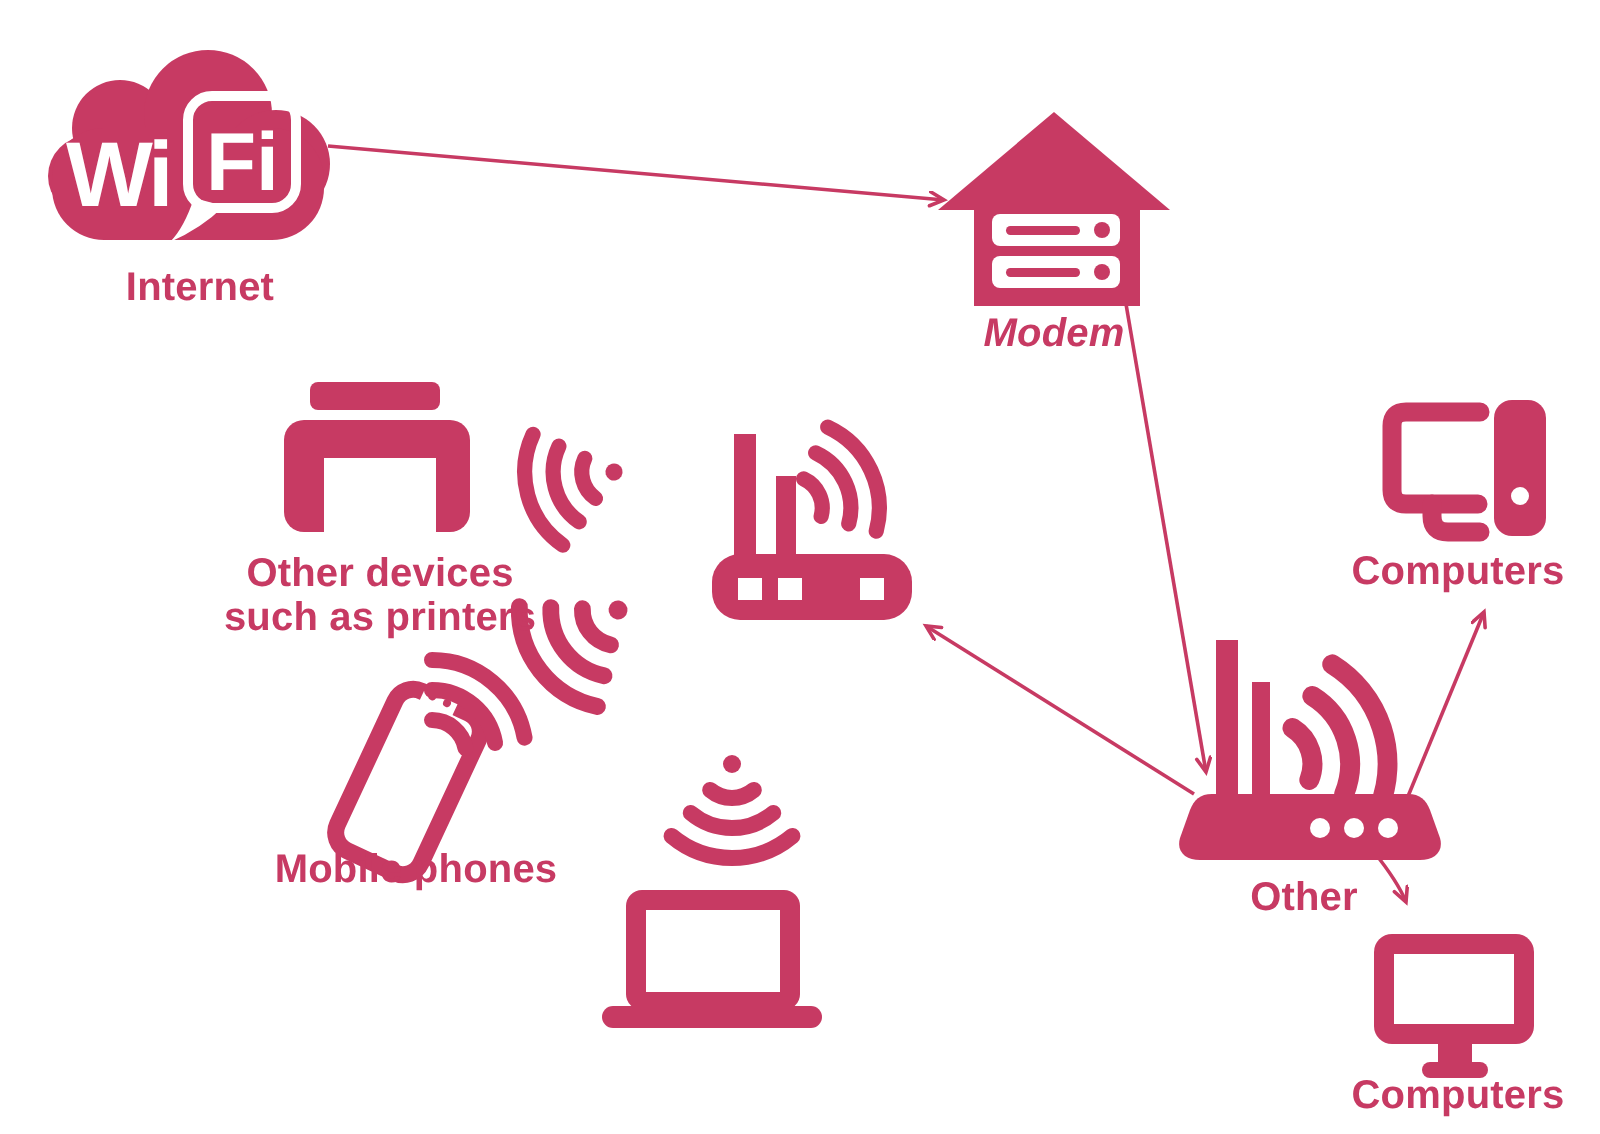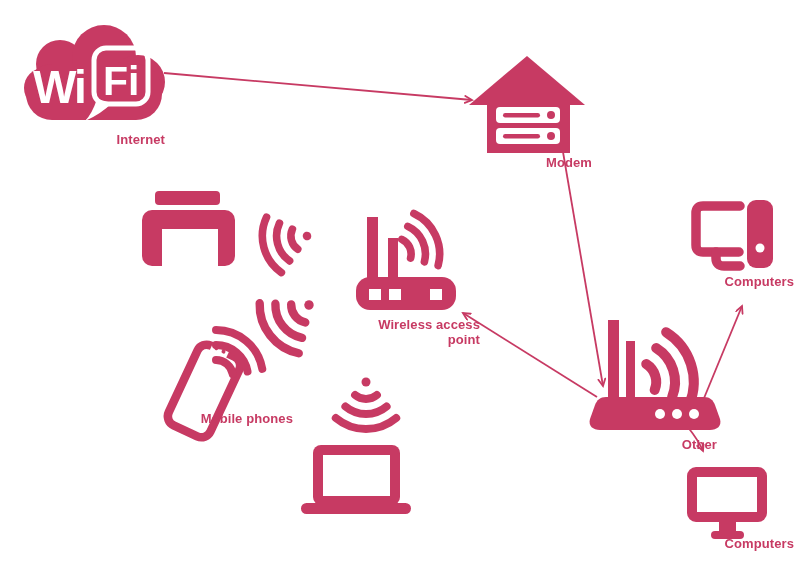--- a/index.html
+++ b/index.html
@@ -4,22 +4,22 @@
 <style>
   :root { --accent:#C73A63; --bg:#FFFFFF; }
   html,body { margin:0; padding:0; background:var(--bg); }
   .canvas {
     position:relative; width:800px; height:567px; overflow:hidden;
     background:var(--bg);
     font-family:"Liberation Sans","DejaVu Sans",sans-serif;
   }
   .diagram-svg { position:absolute; left:0; top:0; width:800px; height:567px; color:var(--accent); }
   .node-label {
-    position:absolute; text-align:right; color:var(--accent);
-    font-weight:700; font-size:13px; line-height:1.12; white-space:pre-line;
+    position:absolute; text-align:center; color:var(--accent);
+    font-weight:700; font-size:20px; line-height:1.12; white-space:pre-line;
     letter-spacing:.1px;
   }
   .wh { fill:#fff; }
   .stroke-wh { stroke:#fff; fill:none; }
   .logo-text { fill:#fff; font-weight:700; font-family:"Liberation Sans","DejaVu Sans",sans-serif; }
   .conn { stroke:currentColor; stroke-width:1.8; fill:none; }
 </style>
 </head>
 <body>
 
@@ -131,21 +131,21 @@
 
     <g fill="currentColor">
       <rect x="687" y="467" width="80" height="55" rx="9"></rect>
       <rect class="wh" x="697" y="477" width="60" height="35"></rect>
       <rect x="719" y="522" width="17" height="11"></rect>
       <rect x="711" y="531" width="33" height="8" rx="4"></rect>
     </g>
   </svg>
 
   <div class="node-label" style="left:35px;  top:133px; width:130px;">Internet</div>
-  <div class="node-label" style="left:462px; top:156px; width:130px;">Modem</div>
-  <div class="node-label" style="left:330px; top:318px; width:150px;">Wireless access
-point</div>
-  <div class="node-label" style="left:123px; top:412px; width:170px;">Mobile phones</div>
+  <div class="node-label" style="left:462px; top:156px; width:130px;font-style:italic;">Modem</div>
+  <div class="node-label" style="left:105px; top:276px; width:170px;">Other devices
+such as printers</div>
+  <div class="node-label" style="left:123px; top:424px; width:170px;">Mobile phones</div>
   <div class="node-label" style="left:587px; top:438px; width:130px;">Other</div>
   <div class="node-label" style="left:664px; top:275px; width:130px;">Computers</div>
   <div class="node-label" style="left:664px; top:537px; width:130px;">Computers</div>
 
 </div>
 
 </body></html>

